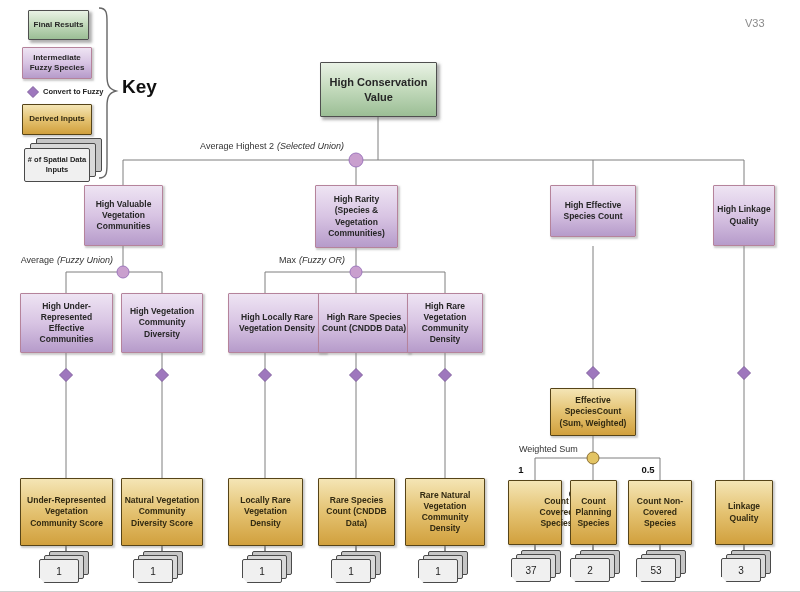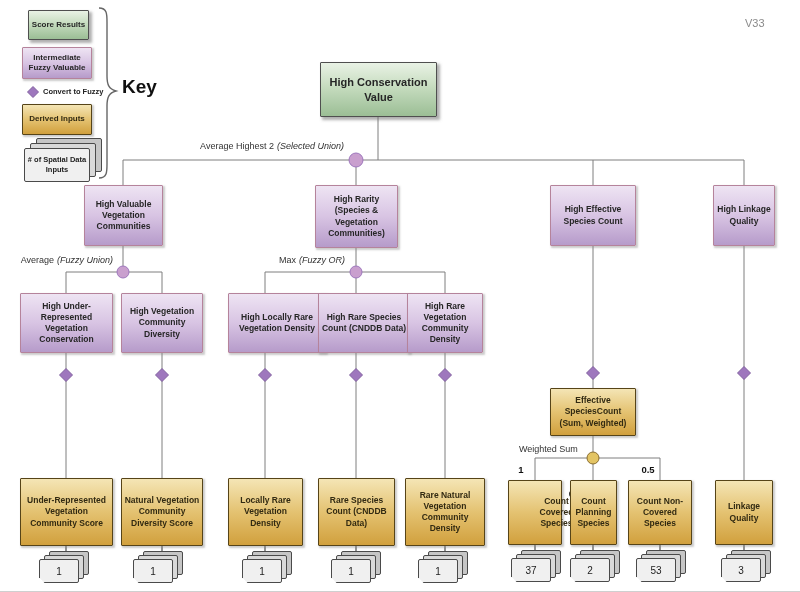--- a/index.html
+++ b/index.html
@@ -120,22 +120,22 @@
       <polygon points="356,368.5 362.5,375 356,381.5 349.5,375"></polygon>
       <polygon points="445,368.5 451.5,375 445,381.5 438.5,375"></polygon>
       <polygon points="593,366.5 599.5,373 593,379.5 586.5,373"></polygon>
       <polygon points="744,366.5 750.5,373 744,379.5 737.5,373"></polygon>
       <polygon points="33,86.5 38.5,92 33,97.5 27.5,92"></polygon>
     </g>
 
     <path d="M99,8 C107,8 107,14 107,22 L107,76 C107,85 109,89 116,91 C109,93 107,97 107,106 L107,164 C107,172 107,178 99,178" stroke="#666" stroke-width="1.4" fill="none"></path>
   </svg>
 
-  <div class="node green keybox" style="left:28px;top:10px;width:61px;height:30px;">Score Results</div>
-  <div class="node purple keybox" style="left:22px;top:47px;width:70px;height:32px;">Intermediate Fuzzy Valuable</div>
+  <div class="node green keybox" style="left:28px;top:10px;width:61px;height:30px;">Final Results</div>
+  <div class="node purple keybox" style="left:22px;top:47px;width:70px;height:32px;">Intermediate Fuzzy Species</div>
   <div class="convertlabel">Convert to Fuzzy</div>
   <div class="node gold keybox" style="left:22px;top:104px;width:70px;height:31px;">Derived Inputs</div>
   <div class="stack bigstack" style="left:24px;top:138px;">
     <div class="page p3"></div>
     <div class="page p2"></div>
     <div class="page p1"># of Spatial Data Inputs</div>
   </div>
   <div class="keytitle">Key</div>
   <div class="version">V33</div>
 
@@ -151,24 +151,24 @@
     <span>Max</span><span class="it">(Fuzzy OR)</span>
   </div>
   <div class="oplabel" style="left:519px;top:444px;">Weighted Sum</div>
 
   <div class="weight" style="left:509px;top:464px;">1</div>
   <div class="weight" style="left:566px;top:464px;margin-top:24px;">0.75</div>
   <div class="weight" style="left:636px;top:464px;">0.5</div>
 
   <div class="node purple" style="left:84px;top:185px;width:79px;height:61px;">High Valuable Vegetation Communities</div>
   <div class="node purple" style="left:315px;top:185px;width:83px;height:63px;">High Rarity (Species &amp; Vegetation Communities)</div>
-  <div class="node purple" style="left:550px;top:185px;width:86px;height:61px;">High Effective Species Count</div>
+  <div class="node purple" style="left:550px;top:185px;width:86px;height:52px;">High Effective Species Count</div>
   <div class="node purple" style="left:713px;top:185px;width:62px;height:61px;">High Linkage Quality</div>
 
-  <div class="node purple" style="left:20px;top:293px;width:93px;height:60px;">High Under-Represented Vegetation Conservation</div>
+  <div class="node purple" style="left:20px;top:293px;width:93px;height:60px;">High Under-Represented Effective Communities</div>
   <div class="node purple" style="left:121px;top:293px;width:82px;height:60px;">High Vegetation Community Diversity</div>
   <div class="node purple" style="left:228px;top:293px;width:98px;height:60px;">High Locally Rare Vegetation Density</div>
   <div class="node purple" style="left:318px;top:293px;width:92px;height:60px;">High Rare Species Count (CNDDB Data)</div>
   <div class="node purple" style="left:407px;top:293px;width:76px;height:60px;">High Rare Vegetation Community Density</div>
 
   <div class="node gold" style="left:550px;top:388px;width:86px;height:48px;">Effective SpeciesCount (Sum, Weighted)</div>
 
   <div class="node gold" style="left:20px;top:478px;width:93px;height:68px;">Under-Represented Vegetation Community Score</div>
   <div class="node gold" style="left:121px;top:478px;width:82px;height:68px;">Natural Vegetation Community Diversity Score</div>
   <div class="node gold" style="left:228px;top:478px;width:75px;height:68px;">Locally Rare Vegetation Density</div>

